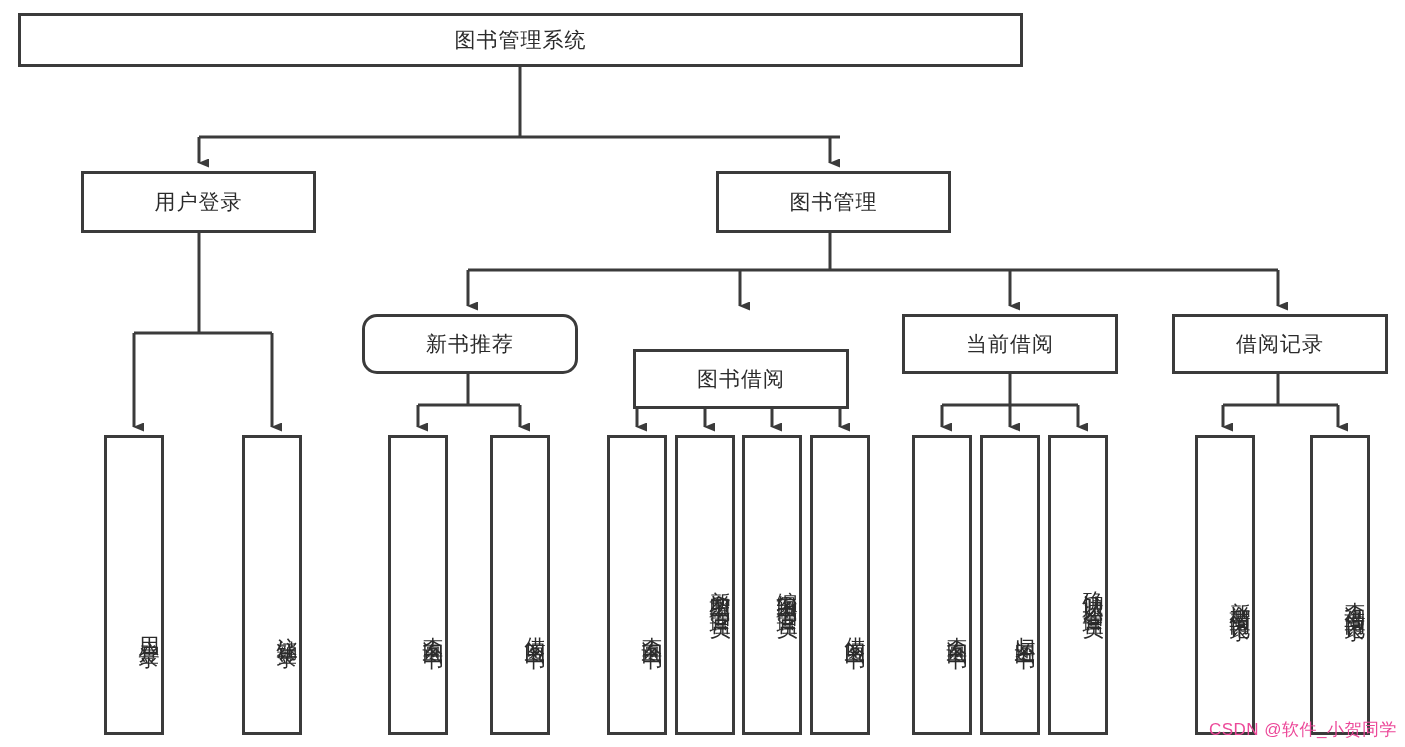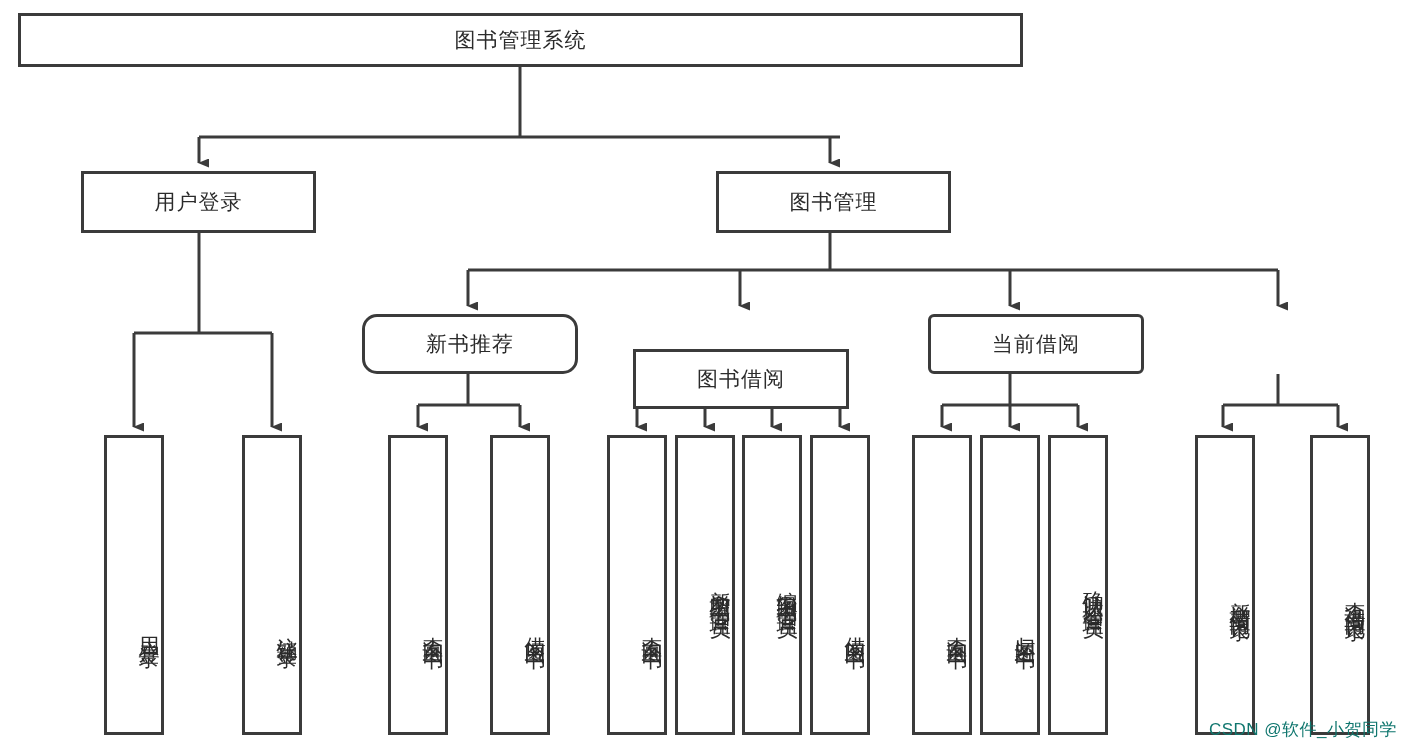--- a/index.html
+++ b/index.html
@@ -59,21 +59,21 @@
   }
   .node-label {
     display: block;
     white-space: nowrap;
   }
   #watermark {
     position: absolute;
     right: 8px;
     bottom: 6px;
     font-size: 17px;
-    color: #0f766e;
+    color: #ec4899;
     z-index: 5;
     white-space: nowrap;
     letter-spacing: 0.5px;
     text-align: center;
   }
 </style>
 </head>
 <body>
 
 <div id="diagram-root">
@@ -139,22 +139,25 @@
   <div class="node horizontal" style="left:716px; top:171px; width:235px; height:62px;">
     <span class="node-label">图书管理</span>
   </div>
 
   <div class="node horizontal" style="left:362px; top:314px; width:216px; height:60px;border-radius:15px;">
     <span class="node-label">新书推荐</span>
   </div>
   <div class="node horizontal" style="left:633px; top:314px; width:216px; height:60px;margin-top:35px;">
     <span class="node-label">图书借阅</span>
   </div>
-  <div class="node horizontal" style="left:928px; top:314px; width:216px; height:60px;border-radius:6px;">
+  <div class="node horizontal" style="left:902px; top:314px; width:216px; height:60px;">
     <span class="node-label">当前借阅</span>
+  </div>
+  <div class="node horizontal" style="left:1172px; top:314px; width:216px; height:60px;">
+    <span class="node-label">借阅记录</span>
   </div>
 
   <div class="node vertical pad-large" style="left:104px; top:435px; width:60px; height:300px;">
     <span class="node-label">用户登录</span>
   </div>
   <div class="node vertical pad-large" style="left:242px; top:435px; width:60px; height:300px;">
     <span class="node-label">注销登录</span>
   </div>
 
   <div class="node vertical pad-large" style="left:388px; top:435px; width:60px; height:300px;">

